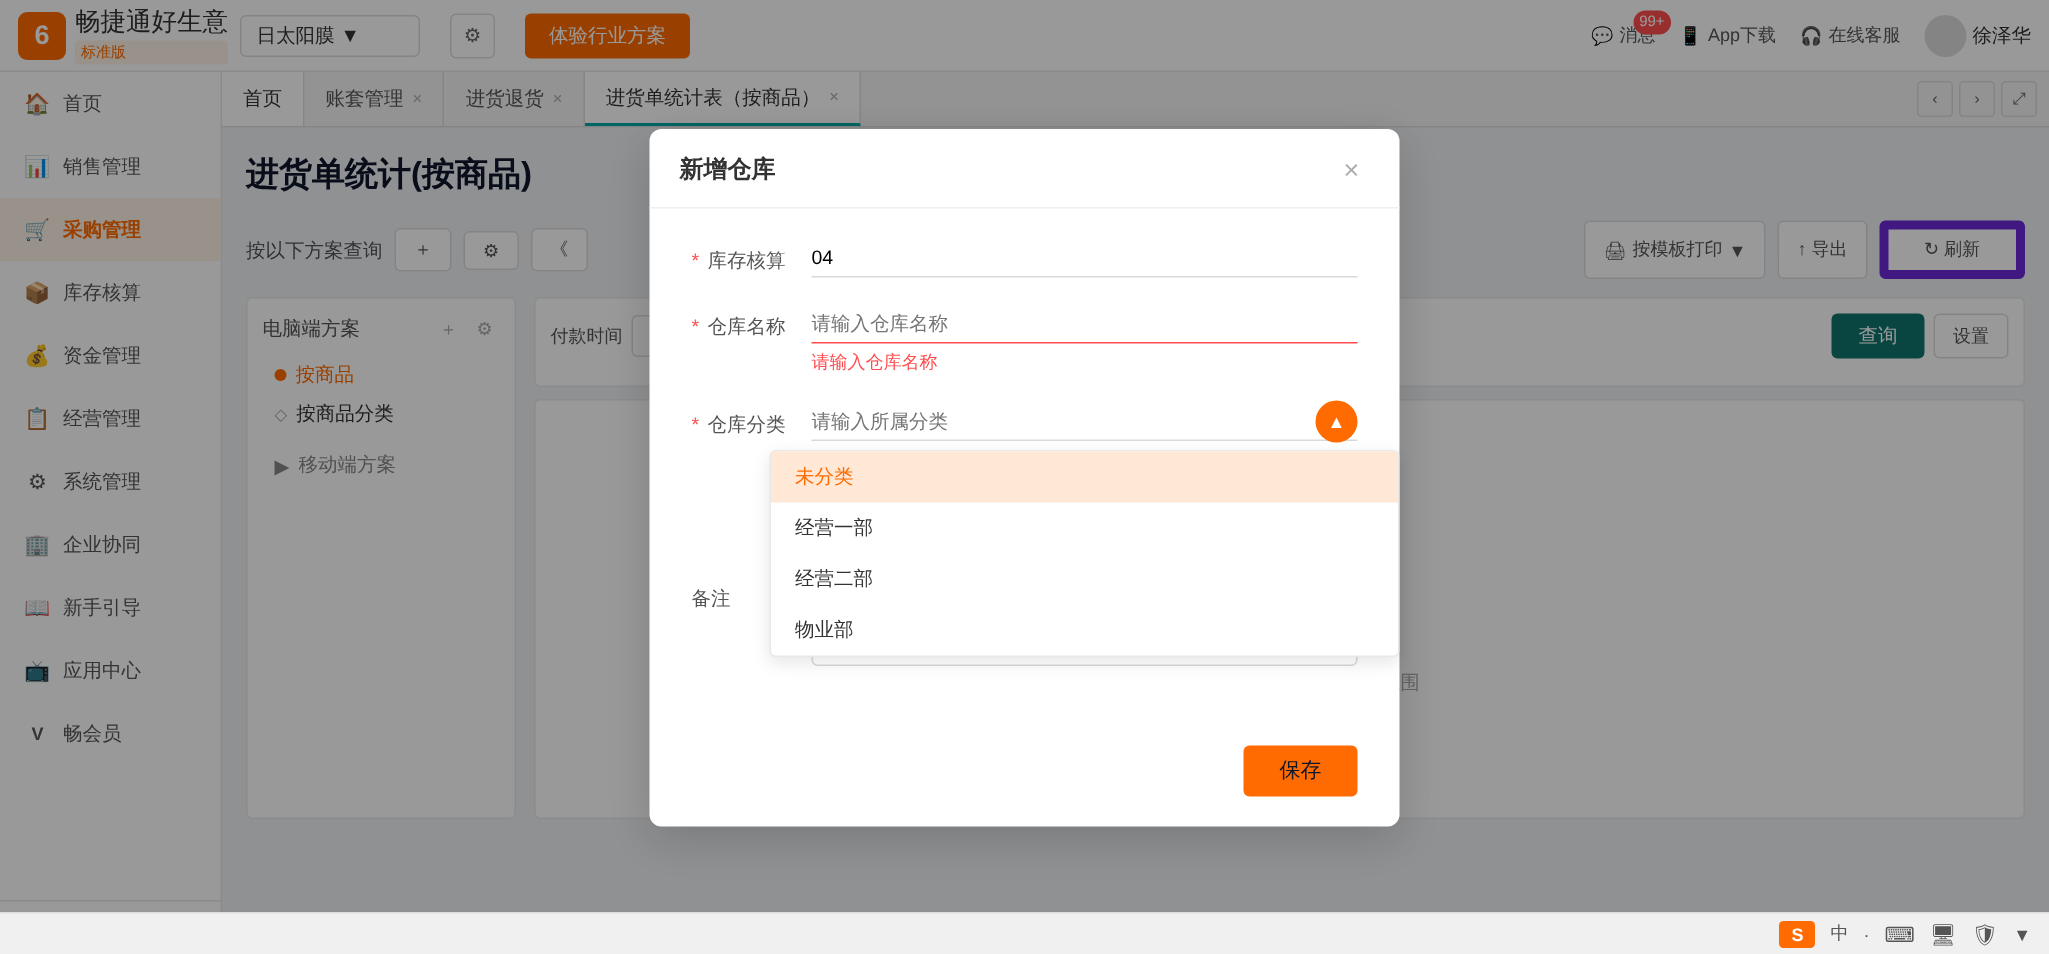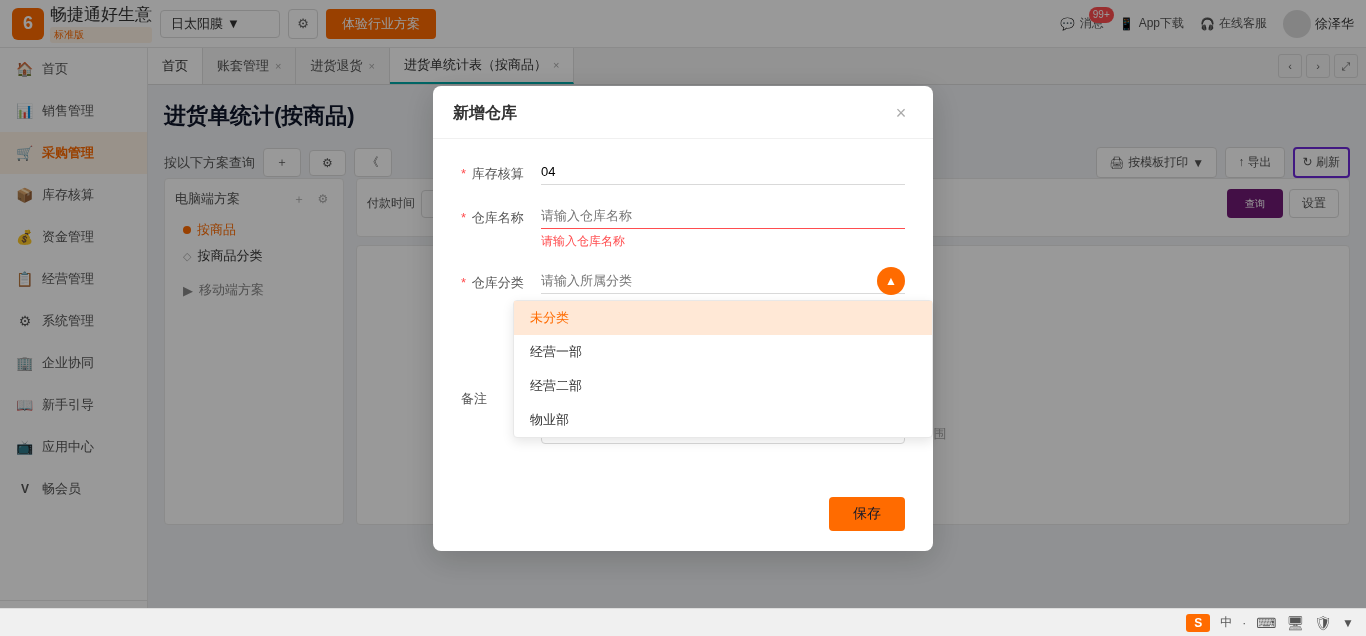--- a/index.html
+++ b/index.html
@@ -29,21 +29,21 @@
       border-radius: 6px;
       display: flex; align-items: center; justify-content: center;
       color: #fff; font-size: 18px; font-weight: bold;
     }
     .logo-text { font-size: 17px; color: #333; line-height: 1.3; }
     .logo-badge { font-size: 10px; color: #ff6b00; background: #fff3e6; border-radius: 3px; padding: 1px 4px; }
     .header-center {
       flex: 1;
       display: flex;
       align-items: center;
-      gap: 8px;
+      gap: 20px;
     }
     .store-selector {
       display: flex; align-items: center; gap: 4px;
       border: 1px solid #ddd; border-radius: 4px; padding: 4px 10px;
       cursor: pointer; min-width: 120px;
     }
     .store-selector span { color: #333; font-size: 13px; }
     .chevron-icon { color: #999; font-size: 10px; }
     .gear-btn {
       width: 30px; height: 30px; border-radius: 4px; border: 1px solid #ddd;
@@ -102,27 +102,27 @@
       background: #fff; color: #333; border-bottom: 2px solid #00a8a8;
     }
     .tab-home { background: #fff; color: #333; }
     .tab-close { color: #aaa; font-size: 11px; cursor: pointer; }
     .tab-controls { margin-left: auto; display: flex; align-items: center; padding: 0 8px; gap: 4px; }
     .tab-ctrl-btn { width: 24px; height: 24px; display: flex; align-items: center; justify-content: center; cursor: pointer; color: #666; border: 1px solid #ddd; border-radius: 3px; font-size: 11px; }
 
     
     .content-area { flex: 1; padding: 16px; overflow: hidden; position: relative; }
     .page-title { font-size: 22px; font-weight: bold; color: #0f172a; margin-bottom: 16px; }
-    .toolbar { display: flex; justify-content: space-between; align-items: center; margin-bottom: 0; }
+    .toolbar { display: flex; justify-content: space-between; align-items: center; margin-bottom: 12px; }
     .filter-section { display: flex; gap: 8px; align-items: center; }
     .action-buttons { display: flex; gap: 8px; }
     .btn-print { border: 1px solid #ddd; background: #fff; padding: 5px 12px; border-radius: 4px; cursor: pointer; font-size: 12px; color: #555; display: flex; align-items: center; gap: 4px; }
     .btn-export { border: 1px solid #ddd; background: #fff; padding: 5px 12px; border-radius: 4px; cursor: pointer; font-size: 12px; color: #555; }
-    .btn-refresh { border: 2px solid #6d28d9; background: #fff; padding: 5px 8px; border-radius: 4px; cursor: pointer; font-size: 12px; color: #555; }
-    .btn-query { background: #701a75; color: #fff; border: none; padding: 6px 18px; border-radius: 4px; cursor: pointer; font-size: 10px; }
+    .btn-refresh { border: 6px solid #6d28d9; background: #fff; padding: 5px 24px; border-radius: 4px; cursor: pointer; font-size: 12px; color: #555; }
+    .btn-query { background: #0f766e; color: #fff; border: none; padding: 6px 18px; border-radius: 4px; cursor: pointer; font-size: 13px; }
     .btn-settings { border: 1px solid #ddd; background: #fff; padding: 5px 12px; border-radius: 4px; cursor: pointer; font-size: 12px; color: #555; }
 
     
     .main-content { display: flex; gap: 12px; }
     .left-panel { width: 180px; background: #fff; border-radius: 4px; padding: 10px; border: 1px solid #e8e8e8; flex-shrink: 0; }
     .panel-header { display: flex; align-items: center; justify-content: space-between; margin-bottom: 8px; font-size: 13px; color: #555; }
     .panel-icons { display: flex; gap: 4px; }
     .panel-icon-btn { width: 20px; height: 20px; display: flex; align-items: center; justify-content: center; cursor: pointer; color: #aaa; font-size: 12px; }
     .tree-item { padding: 4px 8px; cursor: pointer; font-size: 13px; color: #333; display: flex; align-items: center; gap: 6px; }
     .tree-item.active { color: #ff6b00; }

